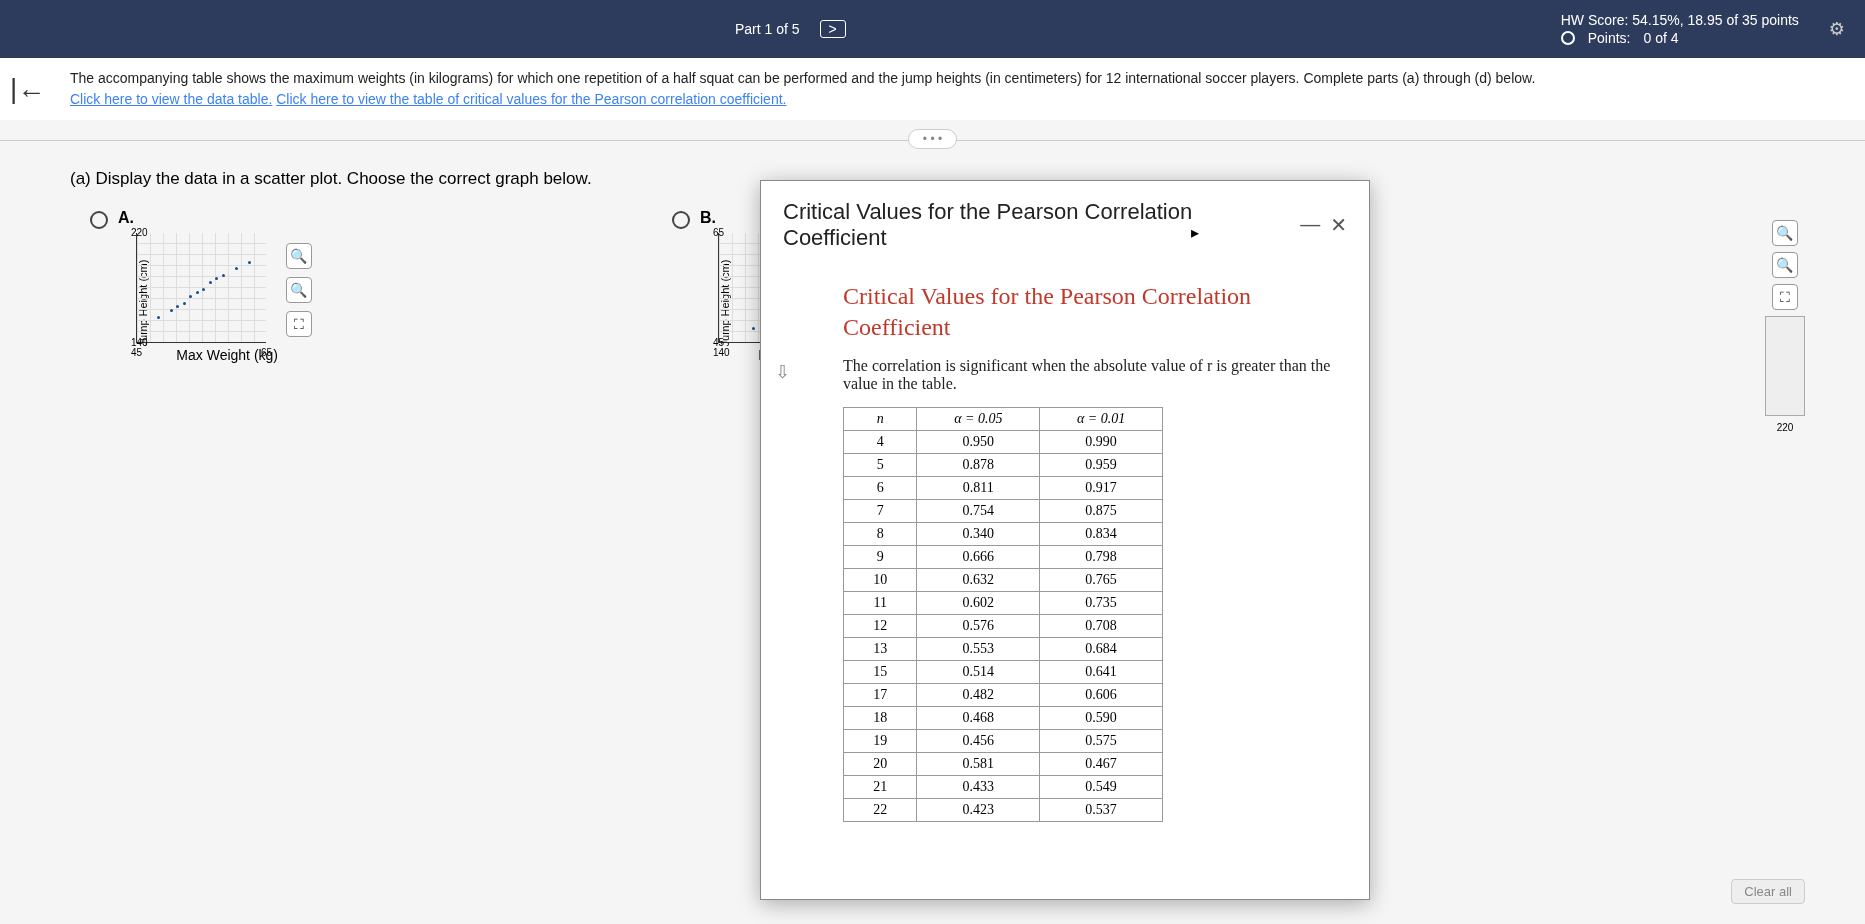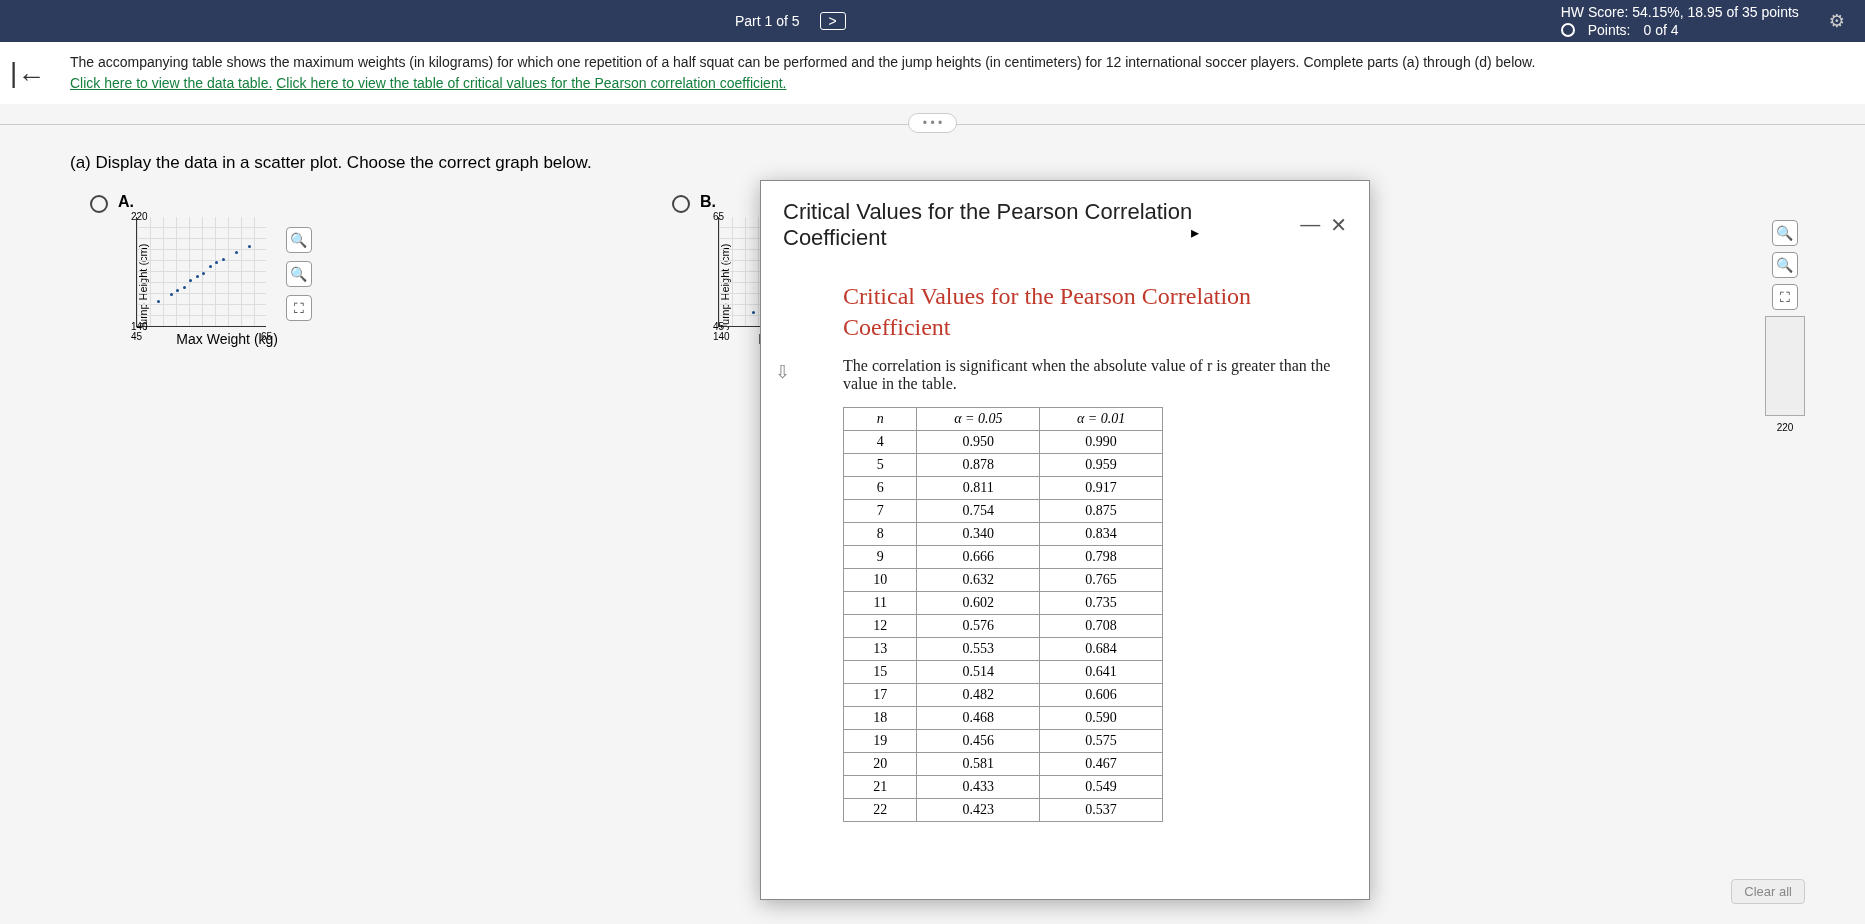--- a/index.html
+++ b/index.html
@@ -7,21 +7,21 @@
     font-family: Arial, Helvetica, sans-serif;
     background: #f5f5f5;
     width: 1865px;
     height: 924px;
     overflow: hidden;
     position: relative;
   }
   .topbar {
     background: #2d3b5c;
     color: #fff;
-    height: 42px;
+    height: 58px;
     display: flex;
     align-items: center;
     padding: 0 20px;
     font-size: 14px;
   }
   .topbar .center { flex:1; text-align:center; display:flex; align-items:center; justify-content:center; gap:20px;}
   .topbar .right { text-align:right; }
   .hw-score { font-weight:normal; }
   .points { display:flex; align-items:center; gap:13px; margin-top:2px;}
   .circle-icon { display:inline-block; width:14px; height:14px; border:2px solid #fff; border-radius:50%;}
@@ -29,21 +29,21 @@
   .content {
     background:#fff;
     padding: 10px 40px 10px 70px;
     position:relative;
   }
   .back-arrow {
     position:absolute; left:10px; top:15px;
     font-size:28px; color:#333;
   }
   .question-text { font-size:14px; color:#222; line-height:1.5; }
-  .link { color:#15803d; text-decoration:underline; cursor:pointer;}
+  .link { color:#3b82f6; text-decoration:underline; cursor:pointer;}
   .divider { border-top:1px solid #ccc; margin:20px 0 0 0;}
   .ellipsis-row { text-align:center; margin-top:-12px;}
   .ellipsis-btn { display:inline-block; background:#fff; border:1px solid #ccc; border-radius:14px; padding:2px 14px; font-size:12px; color:#888;}
   .subq { padding:20px 40px 10px 70px; font-size:17px; }
   .options { display:flex; gap:360px; padding:10px 40px 0 90px; align-items:flex-start;}
   .opt { display:flex; align-items:flex-start; gap:10px;}
   .radio { width:18px; height:18px; border:2px solid #444; border-radius:50%; margin-top:2px;}
   .opt-label { font-weight:bold; font-size:16px;}
   .chart-wrap { display:flex; align-items:flex-start; gap:8px; margin-top:6px;}
   .chart { position:relative; width:160px; height:140px; }

